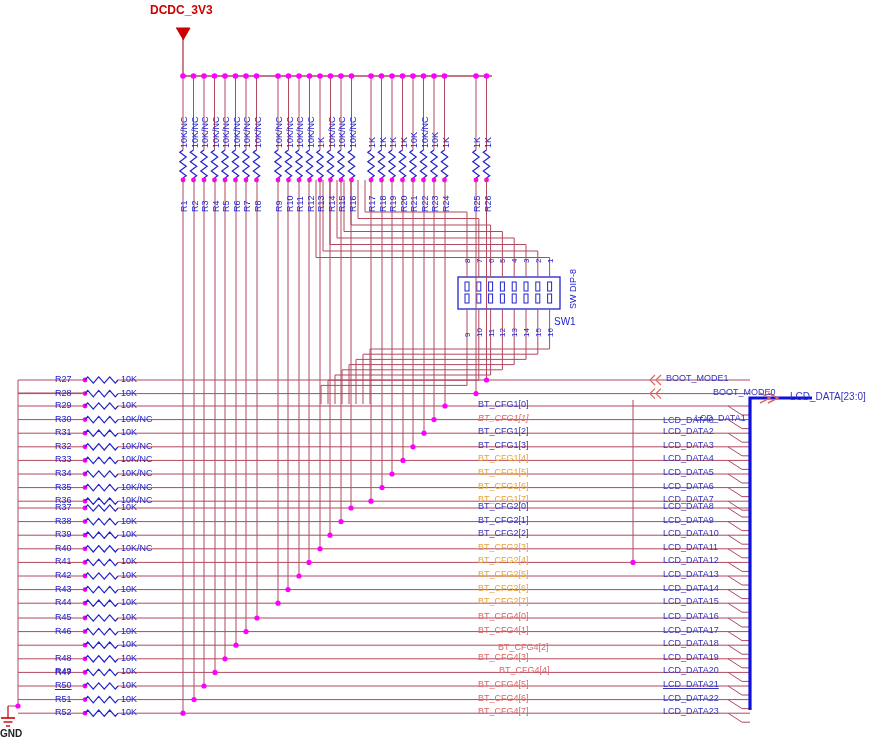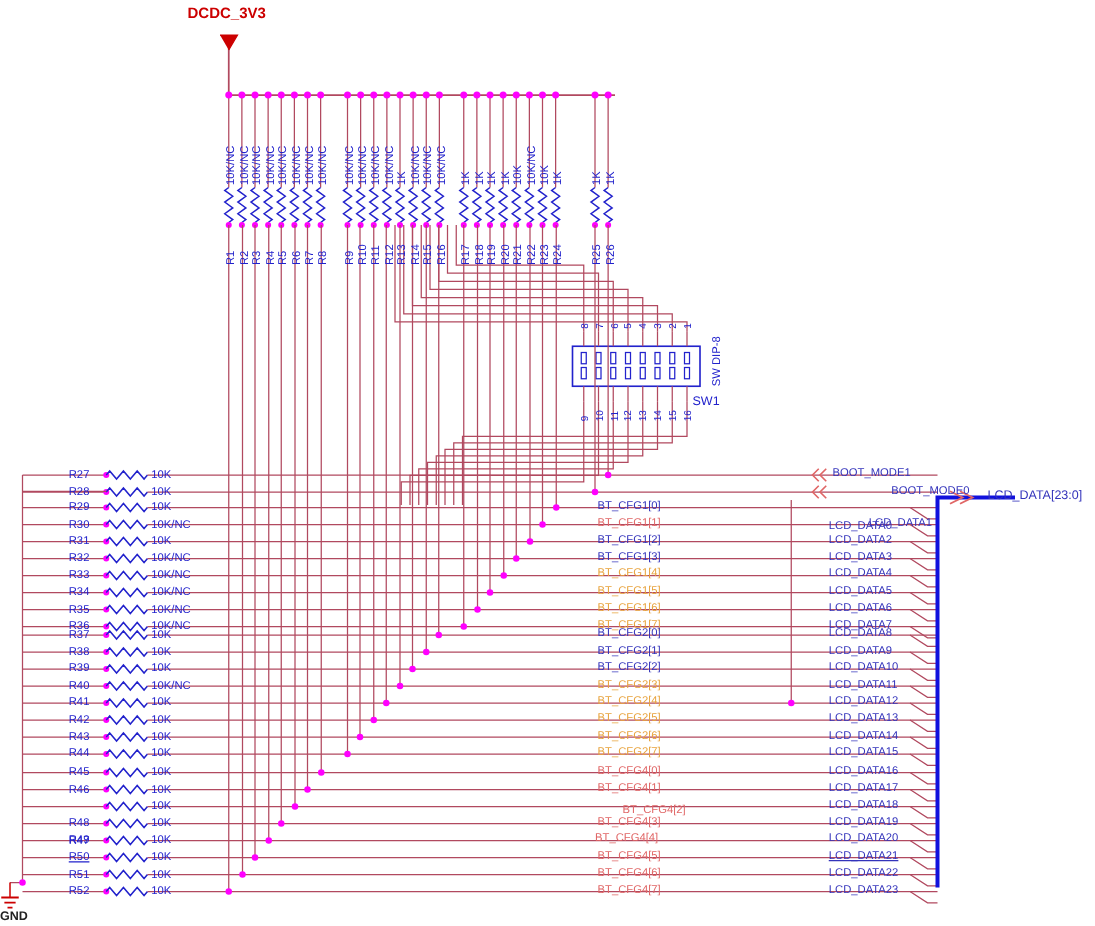--- a/index.html
+++ b/index.html
@@ -501,21 +501,21 @@
       <div class="lbl rdes" style="left: 55px; top: 681px; text-decoration: underline;">R50</div>
       <div class="lbl rval" style="left: 121px; top: 681px;">10K</div>
       <div class="lbl rdes" style="left: 55px; top: 694.6px;">R51</div>
       <div class="lbl rval" style="left: 121px; top: 694.6px;">10K</div>
       <div class="lbl rdes" style="left: 55px; top: 708.2px;">R52</div>
       <div class="lbl rval" style="left: 121px; top: 708.2px;">10K</div>
       <div class="lbl gnd" style="left: 0px; top: 729px;">GND</div>
       <div class="lbl netblue" style="left: 666px; top: 374px;">BOOT_MODE1</div>
       <div class="lbl netblue" style="left: 666px; top: 387.6px; padding-left: 47px;">BOOT_MODE0</div>
       <div class="lbl netblue" style="left: 478px; top: 400px;">BT_CFG1[0]</div>
-      <div class="lbl netred" style="left: 478px; top: 413.6px;">BT_CFG1[1]</div>
+      <div class="lbl netred" style="left: 478px; top: 413.6px; font-style: italic;">BT_CFG1[1]</div>
       <div class="lbl netblue" style="left: 478px; top: 427.2px;">BT_CFG1[2]</div>
       <div class="lbl netblue" style="left: 478px; top: 440.8px;">BT_CFG1[3]</div>
       <div class="lbl netorange" style="left: 478px; top: 454.4px;">BT_CFG1[4]</div>
       <div class="lbl netorange" style="left: 478px; top: 468px;">BT_CFG1[5]</div>
       <div class="lbl netorange" style="left: 478px; top: 481.6px;">BT_CFG1[6]</div>
       <div class="lbl netorange" style="left: 478px; top: 495.2px;">BT_CFG1[7]</div>
       <div class="lbl netblue" style="left: 663px; top: 416px;">LCD_DATA0</div>
       <div class="lbl netblue" style="left: 663px; top: 413.6px; padding-left: 32px;">LCD_DATA1</div>
       <div class="lbl netblue" style="left: 663px; top: 427.2px;">LCD_DATA2</div>
       <div class="lbl netblue" style="left: 663px; top: 440.8px;">LCD_DATA3</div>
@@ -536,21 +536,21 @@
       <div class="lbl netblue" style="left: 663px; top: 529.2px;">LCD_DATA10</div>
       <div class="lbl netblue" style="left: 663px; top: 542.8px;">LCD_DATA11</div>
       <div class="lbl netblue" style="left: 663px; top: 556.4px;">LCD_DATA12</div>
       <div class="lbl netblue" style="left: 663px; top: 570px;">LCD_DATA13</div>
       <div class="lbl netblue" style="left: 663px; top: 583.6px;">LCD_DATA14</div>
       <div class="lbl netblue" style="left: 663px; top: 597.2px;">LCD_DATA15</div>
       <div class="lbl netred" style="left: 478px; top: 612px;">BT_CFG4[0]</div>
       <div class="lbl netred" style="left: 478px; top: 625.6px;">BT_CFG4[1]</div>
       <div class="lbl netred" style="left: 478px; top: 643px; padding-left: 20px;">BT_CFG4[2]</div>
       <div class="lbl netred" style="left: 478px; top: 652.8px;">BT_CFG4[3]</div>
-      <div class="lbl netred" style="left: 476px; top: 666.4px;">BT_CFG4[4]</div>
+      <div class="lbl netred" style="left: 499px; top: 666.4px;">BT_CFG4[4]</div>
       <div class="lbl netred" style="left: 478px; top: 680px;">BT_CFG4[5]</div>
       <div class="lbl netred" style="left: 478px; top: 693.6px;">BT_CFG4[6]</div>
       <div class="lbl netred" style="left: 478px; top: 707.2px;">BT_CFG4[7]</div>
       <div class="lbl netblue" style="left: 663px; top: 612px;">LCD_DATA16</div>
       <div class="lbl netblue" style="left: 663px; top: 625.6px;">LCD_DATA17</div>
       <div class="lbl netblue" style="left: 663px; top: 639.2px;">LCD_DATA18</div>
       <div class="lbl netblue" style="left: 663px; top: 652.8px;">LCD_DATA19</div>
       <div class="lbl netblue" style="left: 663px; top: 666.4px;">LCD_DATA20</div>
       <div class="lbl netblue" style="left: 663px; top: 680px; text-decoration: underline;">LCD_DATA21</div>
       <div class="lbl netblue" style="left: 663px; top: 693.6px;">LCD_DATA22</div>

